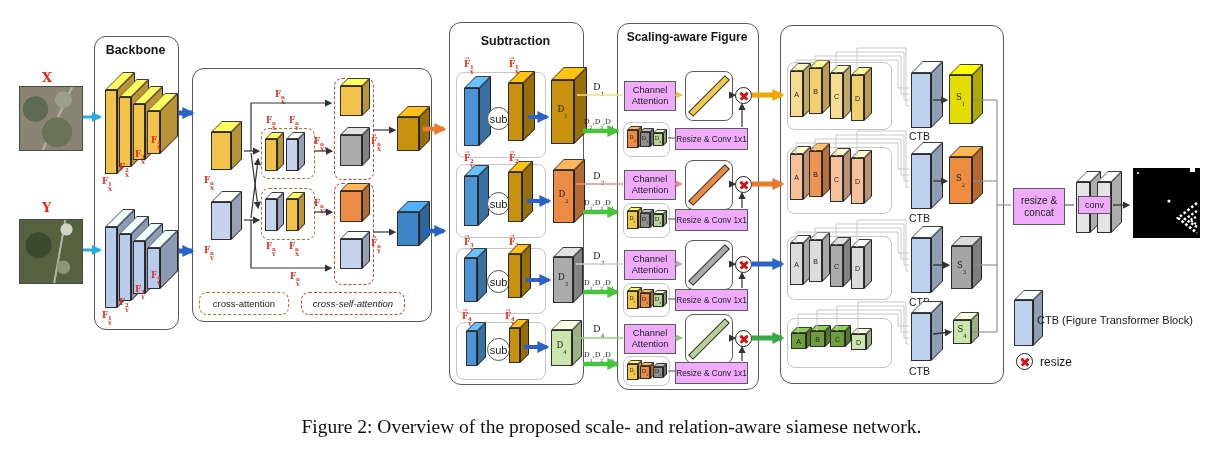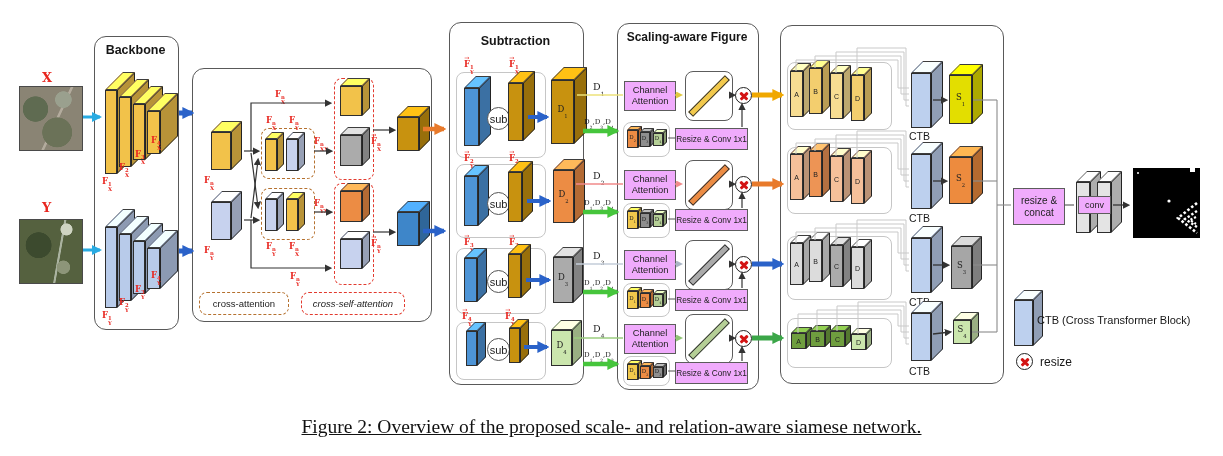--- a/index.html
+++ b/index.html
@@ -28,21 +28,21 @@
 .mb.vec::before{content:"→";position:absolute;left:0.05em;top:-0.72em;font-size:0.72em;}
 .opc{position:absolute;width:21px;height:21px;border:1.2px solid #555;border-radius:50%;background:#fff;display:flex;align-items:center;justify-content:center;font-size:11px;color:#222;font-family:"Liberation Sans",sans-serif;}
 .scale-x{position:absolute;width:15px;height:15px;border-radius:50%;background:#fff;border:1.6px solid #222;}
 .scale-x::before,.scale-x::after{content:"";position:absolute;left:50%;top:50%;width:10px;height:2.6px;background:#D31414;border-radius:1px;}
 .scale-x::before{transform:translate(-50%,-50%) rotate(45deg);}
 .scale-x::after{transform:translate(-50%,-50%) rotate(-45deg);}
 .rodbox{position:absolute;border:1.1px solid #5c5c5c;border-radius:8px;background:#fff;}
 .rod{position:absolute;left:50%;top:50%;width:52px;height:7px;border:1px solid #2e2e2e;transform:translate(-50%,-50%) rotate(-45deg);box-sizing:border-box;}
 .cablock-lab{font-size:7px;color:#222;font-family:"Liberation Sans",sans-serif;}
 .sat{position:absolute;border:1px solid #4a4a4a;}
-.caption{position:absolute;left:0;top:416px;width:100%;text-align:center;font-family:"Liberation Serif","DejaVu Serif",serif;font-size:19.5px;color:#111;text-decoration:underline;}
+.caption{position:absolute;left:0;top:416px;width:100%;text-align:center;font-family:"Liberation Serif","DejaVu Serif",serif;font-size:19.5px;color:#111;}
 svg.wires{position:absolute;left:0;top:0;pointer-events:none;}
 .legend-txt{position:absolute;font-size:11px;color:#161616;white-space:nowrap;}
 </style>
 </head>
 <body>
 
 <div class="canvas">
 
   <div class="rlab" style="left:42px;top:71px;font-size:13px;">X</div>
   <div class="sat" style="left:19px;top:86px;width:62px;height:63px;background:radial-gradient(circle at 70% 20%, #9aa08e 0 12%, transparent 13%),radial-gradient(circle at 25% 35%, #5f6b51 0 20%, transparent 21%),radial-gradient(circle at 60% 72%, #6b7258 0 25%, transparent 26%),linear-gradient(115deg, transparent 55%, #b3ab9d 56% 58%, transparent 59%),#8a8474;"></div>
@@ -502,21 +502,21 @@
       <circle cx="36" cy="33" r="1.6" fill="#fff"></circle>
         <circle cx="5" cy="5" r="1" fill="#fff"></circle>
       <rect x="57" y="0" width="5" height="4" fill="#fff"></rect>
       <path d="M64,35 L45,50 L64,65" fill="none" stroke="#fff" stroke-width="2.6" stroke-dasharray="2.6 2.2"></path>
       <path d="M64,43 L52,51 L64,59" fill="none" stroke="#fff" stroke-width="2.4" stroke-dasharray="2.4 2"></path>
       <path d="M63,49 L57,52 L63,56" fill="none" stroke="#fff" stroke-width="2.2" stroke-dasharray="2.2 1.8"></path>
     </svg>
   </div>
 
   <div class="slab c-ctb" style="left:1014px;top:300px;width:19px;height:46px;--d:10px;"></div>
-  <div class="legend-txt" style="left:1037px;top:314px;">CTB (Cross Transformer Block)</div>
+  <div class="legend-txt" style="left:1037px;top:314px;">CTB (Figure Transformer Block)</div>
   <div class="scale-x" style="left:1016px;top:353px;"></div>
   <div class="legend-txt" style="left:1040px;top:355px;font-size:12px;">resize</div>
 
   <div class="caption">Figure 2: Overview of the proposed scale- and relation-aware siamese network.</div>
 
   <svg class="wires" width="1223" height="456" viewBox="0 0 1223 456">
     <defs>
       <marker id="mC" markerUnits="userSpaceOnUse" markerWidth="10" markerHeight="10" viewBox="0 0 10 10" refX="8" refY="5" orient="auto">
           <path d="M0,0 L10,5 L0,10 z" fill="#29ABE2"></path>
         </marker>

